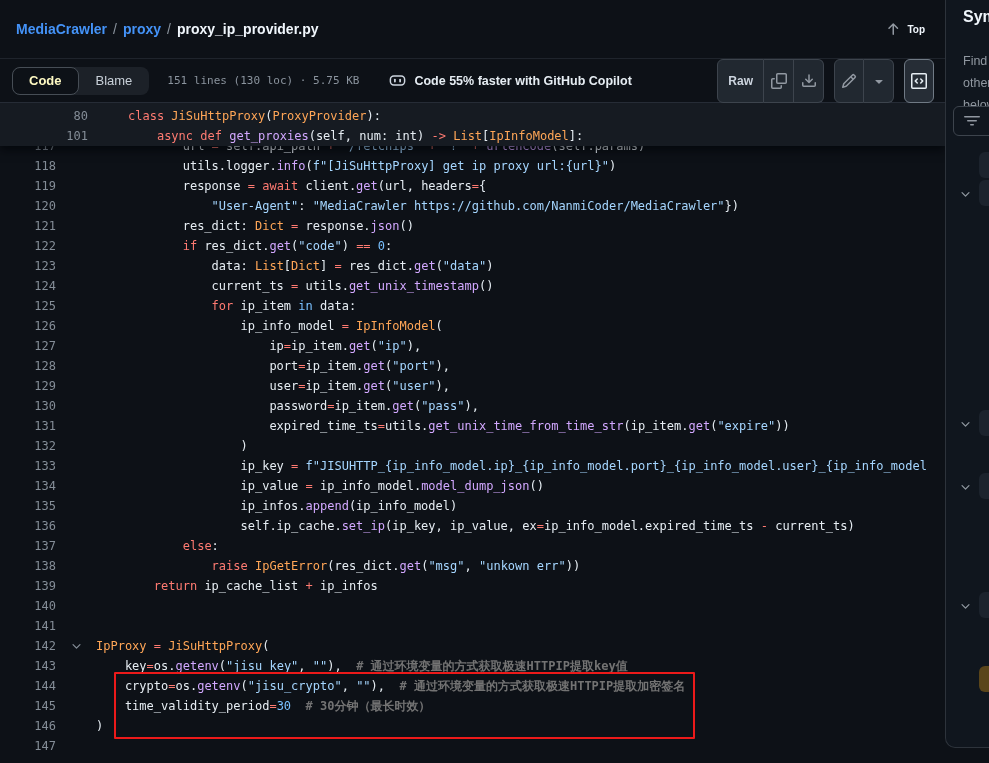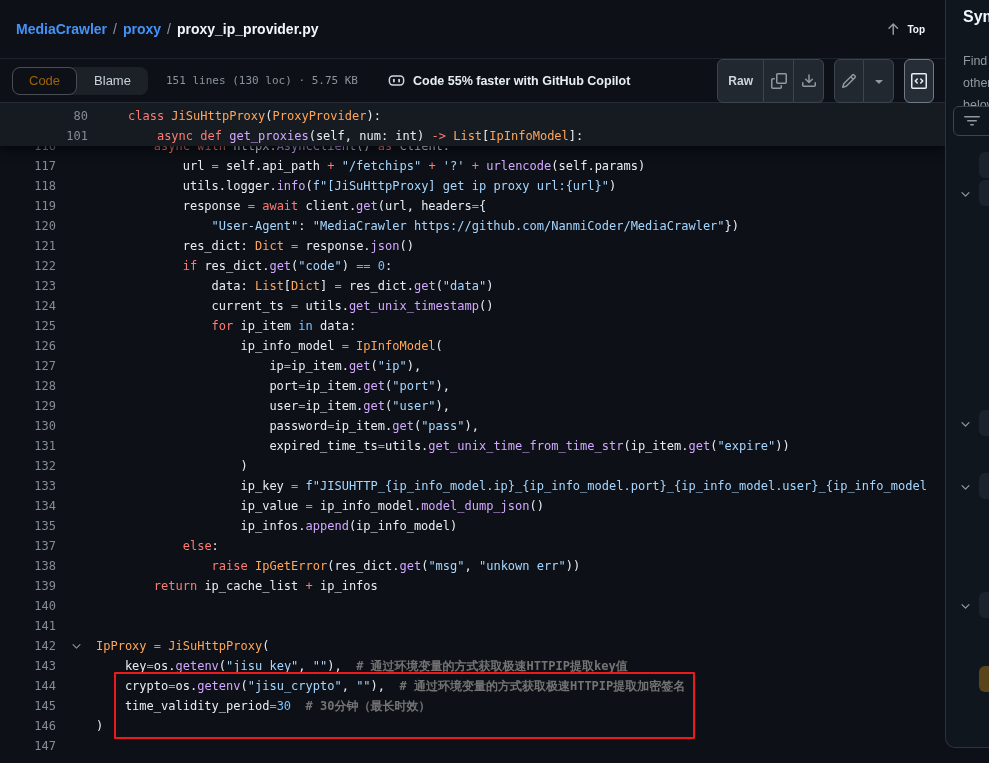--- a/index.html
+++ b/index.html
@@ -19,21 +19,21 @@
   .top-link { margin-left:auto; display:flex; align-items:center; gap:6px; cursor:pointer; }
   .top-link .txt { color:#f0f6fc; font-weight:600; font-size:10px; }
   .icon { color:#9198a1; display:inline-flex; }
 
   .toolbar-row { height:44px; display:flex; align-items:center; padding:0 11px 0 12px;
                  border-bottom:1px solid #262c36; }
   .segmented { display:flex; background:#1c2128; border-radius:8px; padding:0; }
   .seg { height:28px; padding:0 16px; font-size:13px; border:1px solid transparent;
          background:transparent; color:#c9d1d9; border-radius:8px; cursor:pointer;
          font-family:"Liberation Sans",sans-serif; }
-  .seg.active { background:#0d1117; border-color:#464d55; color:#a16207; font-weight:400; }
+  .seg.active { background:#0d1117; border-color:#464d55; color:#fef9c3; font-weight:700; }
   .file-meta { margin-left:18px; font-family:"DejaVu Sans Mono",monospace; font-size:11px; color:#8b949e; }
   .copilot { margin-left:30px; display:flex; align-items:center; gap:8px; cursor:pointer; }
   .copilot .txt { color:#e6edf3; font-weight:700; font-size:12.5px; }
   .right-controls { margin-left:auto; display:flex; align-items:center; gap:10px; }
   .btn-group { display:flex; }
   .btn { height:44px; min-width:30px; padding:0 10px; display:flex; align-items:center; justify-content:center;
          background:#212830; border:1px solid #3d444d; color:#cdd5df; font-size:12px; font-weight:600;
          cursor:pointer; font-family:"Liberation Sans",sans-serif; }
   .btn-group .btn + .btn { border-left-width:0; }
   .btn-group .btn:first-child { border-radius:6px 0 0 6px; }
@@ -156,25 +156,20 @@
                 <path fill="currentColor" d="M0 1.75C0 .784.784 0 1.75 0h12.5C15.216 0 16 .784 16 1.75v12.5A1.75 1.75 0 0 1 14.25 16H1.75A1.75 1.75 0 0 1 0 14.25Zm1.75-.25a.25.25 0 0 0-.25.25v12.5c0 .138.112.25.25.25h12.5a.25.25 0 0 0 .25-.25V1.75a.25.25 0 0 0-.25-.25Zm7.47 3.97a.75.75 0 0 1 1.06 0l2 2a.75.75 0 0 1 0 1.06l-2 2a.749.749 0 1 1-1.06-1.06L10.69 8 9.22 6.53a.75.75 0 0 1 0-1.06ZM6.78 6.53 5.31 8l1.47 1.47a.749.749 0 1 1-1.06 1.06l-2-2a.75.75 0 0 1 0-1.06l2-2a.749.749 0 1 1 1.06 1.06Z"></path>
               </svg>
           </span>
         </button>
       </div>
     </div>
 
     <div class="code-area">
       <div class="code-lines" id="code-lines">
           <div class="code-row">
-            <span class="ln">116</span>
-            <span class="gutter"></span>
-            <span class="code"><span class="tk-pln">        </span><span class="tk-kw">async</span><span class="tk-pln"> </span><span class="tk-kw">with</span><span class="tk-pln"> httpx.</span><span class="tk-fn">AsyncClient</span><span class="tk-pln">() </span><span class="tk-kw">as</span><span class="tk-pln"> client:</span></span>
-          </div>
-          <div class="code-row">
             <span class="ln">117</span>
             <span class="gutter"></span>
             <span class="code"><span class="tk-pln">            url </span><span class="tk-kw">=</span><span class="tk-pln"> self.api_path </span><span class="tk-kw">+</span><span class="tk-pln"> </span><span class="tk-str">"/fetchips"</span><span class="tk-pln"> </span><span class="tk-kw">+</span><span class="tk-pln"> </span><span class="tk-str">'?'</span><span class="tk-pln"> </span><span class="tk-kw">+</span><span class="tk-pln"> </span><span class="tk-fn">urlencode</span><span class="tk-pln">(self.params)</span></span>
           </div>
           <div class="code-row">
             <span class="ln">118</span>
             <span class="gutter"></span>
             <span class="code"><span class="tk-pln">            utils.logger.</span><span class="tk-fn">info</span><span class="tk-pln">(</span><span class="tk-str">f"[JiSuHttpProxy] get ip proxy url:{url}"</span><span class="tk-pln">)</span></span>
           </div>
           <div class="code-row">
@@ -254,20 +249,25 @@
           </div>
           <div class="code-row">
             <span class="ln">134</span>
             <span class="gutter"></span>
             <span class="code"><span class="tk-pln">                    ip_value </span><span class="tk-kw">=</span><span class="tk-pln"> ip_info_model.</span><span class="tk-fn">model_dump_json</span><span class="tk-pln">()</span></span>
           </div>
           <div class="code-row">
             <span class="ln">135</span>
             <span class="gutter"></span>
             <span class="code"><span class="tk-pln">                    ip_infos.</span><span class="tk-fn">append</span><span class="tk-pln">(ip_info_model)</span></span>
+          </div>
+          <div class="code-row">
+            <span class="ln">136</span>
+            <span class="gutter"></span>
+            <span class="code"><span class="tk-pln">                    self.ip_cache.</span><span class="tk-fn">set_ip</span><span class="tk-pln">(ip_key, ip_value, ex</span><span class="tk-kw">=</span><span class="tk-pln">ip_info_model.expired_time_ts </span><span class="tk-kw">-</span><span class="tk-pln"> current_ts)</span></span>
           </div>
           <div class="code-row">
             <span class="ln">137</span>
             <span class="gutter"></span>
             <span class="code"><span class="tk-pln">            </span><span class="tk-kw">else</span><span class="tk-pln">:</span></span>
           </div>
           <div class="code-row">
             <span class="ln">138</span>
             <span class="gutter"></span>
             <span class="code"><span class="tk-pln">                </span><span class="tk-kw">raise</span><span class="tk-pln"> </span><span class="tk-typ">IpGetError</span><span class="tk-pln">(res_dict.</span><span class="tk-fn">get</span><span class="tk-pln">(</span><span class="tk-str">"msg"</span><span class="tk-pln">, </span><span class="tk-str">"unkown err"</span><span class="tk-pln">))</span></span>

